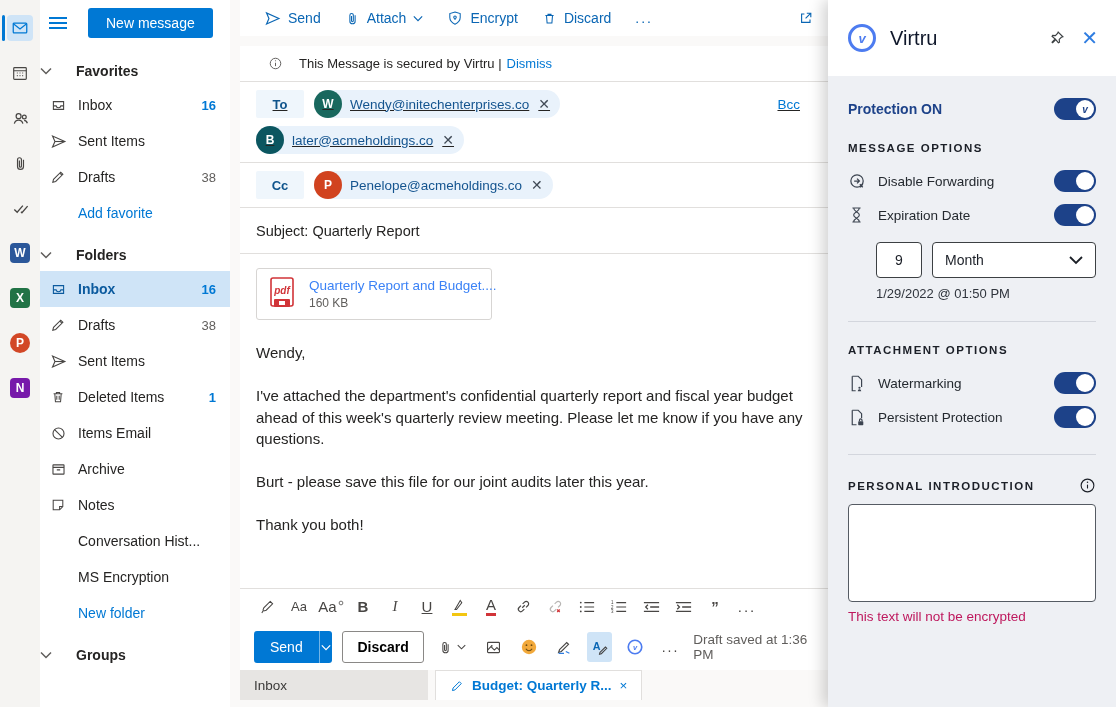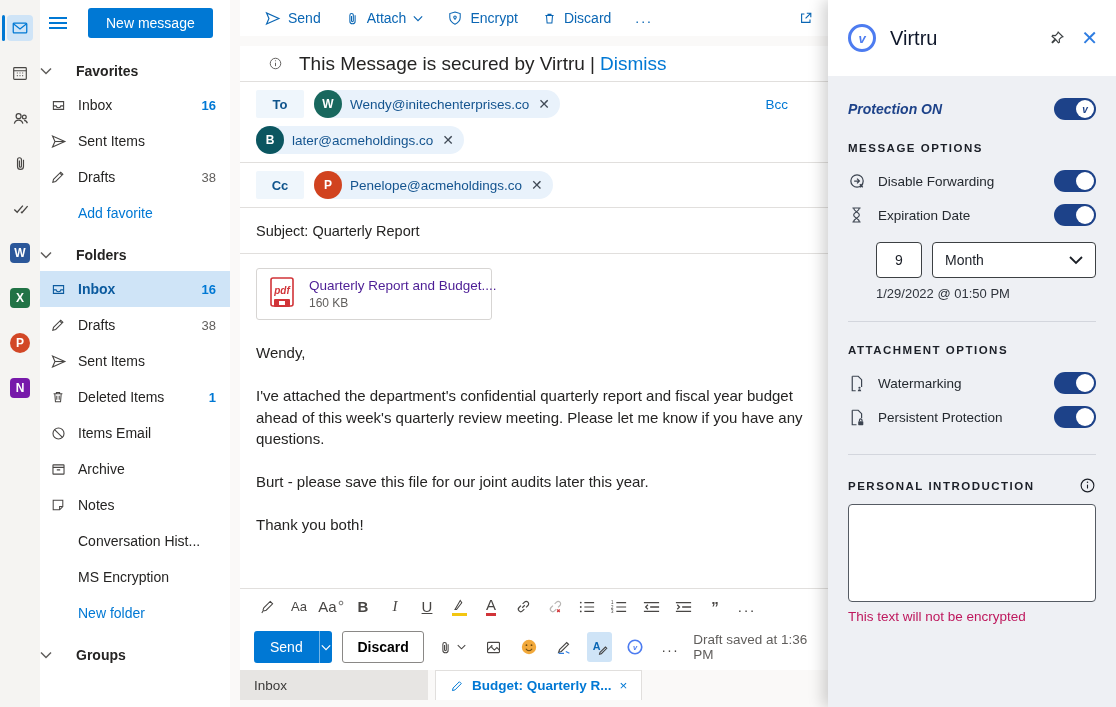--- a/index.html
+++ b/index.html
@@ -36,38 +36,38 @@
 
   
   .middle { flex:1; background:#faf9f8; display:flex; }
   .compose { width:588px; margin-left:10px; background:#fff; display:flex; flex-direction:column; }
   .c-toolbar { height:36px; display:flex; align-items:center; color:#0a66b4; gap:4px; padding-left:14px; background:#fff; }
   .tb-btn { display:flex; align-items:center; gap:7px; padding:5px 10px; cursor:pointer; font-size:14px; }
   .tb-more { padding:5px 10px; letter-spacing:2px; cursor:pointer; }
   .tb-spacer { flex:1; }
   .popout { margin-right:14px; cursor:pointer; }
   .c-gap { height:10px; background:#faf9f8; }
-  .banner { height:36px; display:flex; align-items:center; border-bottom:1px solid #e1dfdd; padding-left:28px; font-size:19px; color:#252423; }
+  .banner { height:36px; display:flex; align-items:center; border-bottom:1px solid #e1dfdd; padding-left:28px; font-size:13px; color:#252423; }
   .banner .info { color:#605e5c; margin-right:16px; }
   .banner a { color:#0078d4; text-decoration:none; margin-left:5px; cursor:pointer; }
-  .addr-area { padding:8px 28px 0 16px; border-bottom:1px solid #e1dfdd; }
+  .addr-area { padding:8px 16px 0 16px; border-bottom:1px solid #e1dfdd;text-decoration:underline; }
   .addr-row { display:flex; align-items:center; margin-bottom:8px; flex-wrap:wrap; }
   .field-btn { background:#eff6fc; color:#0f548c; font-weight:bold; font-size:13px; border:none; border-radius:2px; width:48px; height:28px; margin-right:10px; cursor:pointer; font-family:inherit; }
   .chip { display:flex; align-items:center; background:#e9f2fb; border-radius:14px; height:28px; padding:0 10px 0 0; margin-right:8px; }
   .chip .avatar { width:28px; height:28px; border-radius:50%; color:#fff; font-size:12px; font-weight:bold; display:flex; align-items:center; justify-content:center; margin-right:8px; }
   .chip .mail { color:#14548f; font-size:13.5px; }
   .chip .x { margin-left:9px; color:#404a56; font-size:14px; cursor:pointer; }
   .bcc { margin-left:auto; color:#0078d4; font-size:13.5px; padding-right:12px; cursor:pointer; }
   .indent-row { padding-left:0; }
   .cc-area { padding:8px 16px; border-bottom:1px solid #e1dfdd; }
   .subject-row { height:46px; display:flex; align-items:center; padding-left:16px; border-bottom:1px solid #e1dfdd; font-size:14.5px; }
   .attach-row { padding:14px 16px 8px 16px; }
   .attach-card { width:236px; border:1px solid #d7d5d3; border-radius:3px; display:flex; align-items:center; padding:8px 10px; cursor:pointer; background:#fff; }
   .pdf-ic { width:30px; height:34px; margin-right:12px; position:relative; flex-shrink:0; }
-  .attach-name { font-size:13.5px; color:#4c1d95; white-space:nowrap; overflow:hidden; }
+  .attach-name { font-size:13.5px; color:#3b82f6; white-space:nowrap; overflow:hidden; }
   .attach-size { font-size:12px; color:#605e5c; margin-top:3px; }
   .body-area { flex:1; padding:14px 16px; font-size:15px; line-height:1.45; color:#252423; overflow:hidden; }
   .body-area p { margin-bottom:21px; }
   .fmt-bar { height:36px; border-top:1px solid #e1dfdd; display:flex; align-items:center; gap:2px; padding-left:12px; color:#484644; }
   .fmt { min-width:30px; height:28px; display:flex; align-items:center; justify-content:center; font-size:15px; cursor:pointer; border-radius:2px; }
   .fmt.b{font-weight:bold;} .fmt.i{font-style:italic;font-family:"Liberation Serif",serif;} .fmt.u{text-decoration:underline;} 
   .hl-A { border-bottom:3px solid #f3c611; line-height:1; padding-bottom:1px; }
   .fc-A { border-bottom:3px solid #d13438; line-height:1; padding-bottom:1px; }
   .fmt.dis { color:#b8b6b4; }
   .action-bar { height:46px; display:flex; align-items:center; padding:0 14px; gap:10px; }
@@ -87,21 +87,21 @@
   
   .vpanel { width:288px; flex-shrink:0; background:#eef0f4; box-shadow:-5px 0 14px rgba(0,0,0,.18); display:flex; flex-direction:column; z-index:5; }
   .v-head { height:76px; background:#fff; display:flex; align-items:center; padding:0 18px; }
   .v-logo { width:32px; height:32px; margin-right:12px; }
   .v-title { font-size:20px; color:#0f172a; flex:1; }
   .v-pin { color:#3c4043; margin-right:16px; cursor:pointer; }
   .v-close { color:#2f7de1; font-size:20px; cursor:pointer; }
   .v-body { padding:0 20px; }
   .v-row { display:flex; align-items:center; }
   .v-protect { margin:22px 0 6px 0; }
-  .v-protect .plabel { font-weight:bold; color:#1d4289; font-size:14px; flex:1;font-style:italic; }
+  .v-protect .plabel { font-weight:bold; color:#1d4289; font-size:14px; flex:1; }
   .toggle { width:42px; height:22px; background:#1d4289; border-radius:11px; position:relative; cursor:pointer; flex-shrink:0; }
   .toggle .knob { position:absolute; right:2px; top:2px; width:18px; height:18px; background:#fff; border-radius:50%; display:flex; align-items:center; justify-content:center; font-size:10px; color:#1d4289; font-weight:bold; font-style:italic; }
   .v-sec-label { font-size:11.5px; font-weight:bold; letter-spacing:1.5px; color:#1b1f27; margin:22px 0 10px 0; display:flex; align-items:center; }
   .v-opt { display:flex; align-items:center; height:34px; color:#24292f; }
   .v-opt .oic { width:30px; color:#3c4450; display:flex; }
   .v-opt .olbl { flex:1; font-size:13.5px; }
   .v-expiry { display:flex; align-items:center; gap:10px; margin:10px 0 8px 28px; }
   .num-in { width:46px; height:36px; border:1px solid #3c4043; border-radius:4px; text-align:center; font-size:14px; font-family:inherit; background:#fff; color:#1b1f27; }
   .month-dd { flex:1; height:36px; border:1px solid #3c4043; border-radius:4px; background:#fff; display:flex; align-items:center; padding:0 12px; font-size:14px; color:#1b1f27; cursor:pointer; }
   .month-dd .mchev { margin-left:auto; color:#1b1f27; }

